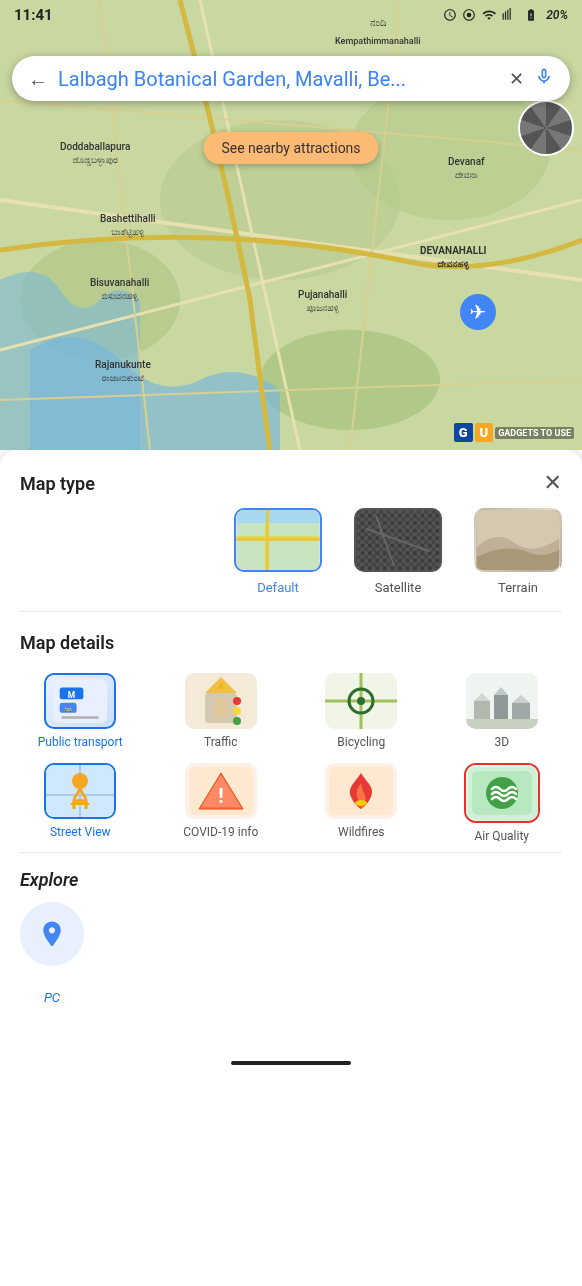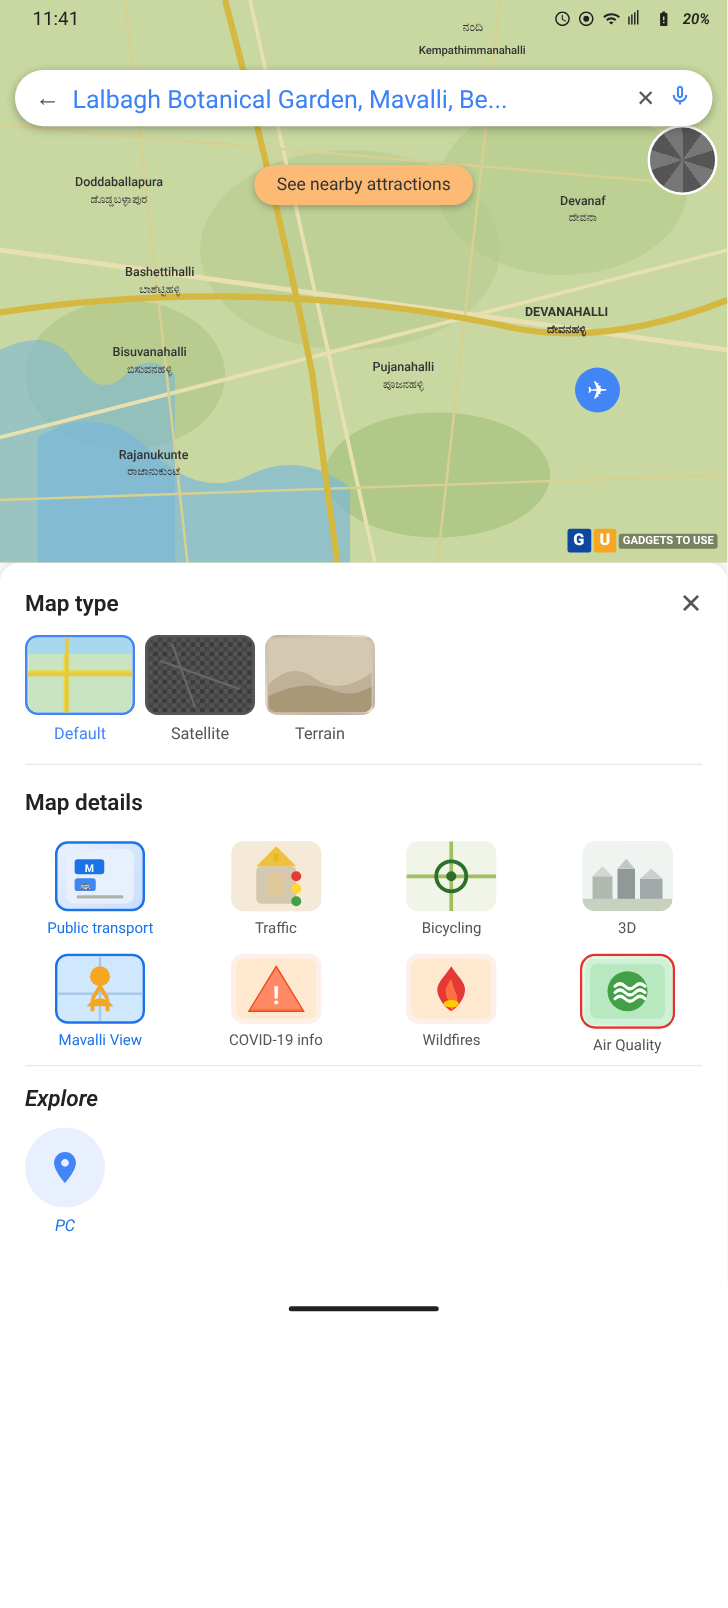--- a/index.html
+++ b/index.html
@@ -5,21 +5,21 @@
   <style>
     * { box-sizing: border-box; margin: 0; padding: 0; }
     body { width: 582px; font-family: 'Roboto', Arial, sans-serif; background: #fff; overflow-x: hidden; }
 
     
     .status-bar {
       display: flex; justify-content: space-between; align-items: center;
       padding: 6px 14px 4px; background: transparent;
       position: absolute; top: 0; left: 0; right: 0; z-index: 10;
     }
-    .status-time { font-size: 15px; font-weight: 400; color: #222; margin-left: 12px; }
+    .status-time { font-size: 15px; font-weight: 700; color: #222; }
     .status-icons { display: flex; align-items: center; gap: 5px; font-size: 12px; color: #222; }
     .status-battery { font-size: 12px; font-weight: 600; font-style: italic; }
 
     
     .map-area {
       width: 582px; height: 450px; position: relative; overflow: hidden;
       background: #c8d8a8;
     }
 
     
@@ -82,21 +82,21 @@
     
     .section-header {
       display: flex; justify-content: space-between; align-items: center;
       padding: 20px 20px 12px;
     }
     .section-title { font-size: 18px; font-weight: 600; color: #222; }
     .close-btn { font-size: 22px; color: #555; cursor: pointer; background: none; border: none; }
 
     
     .map-types {
-      display: flex; gap: 8px; padding: 0 20px 16px;
+      display: flex; gap: 32px; padding: 0 20px 16px; justify-content: flex-end;
     }
     .map-type-item {
       display: flex; flex-direction: column; align-items: center; gap: 8px;
       cursor: pointer;
     }
     .map-type-thumb {
       width: 88px; height: 64px; border-radius: 10px; overflow: hidden;
       border: 2px solid transparent;
     }
     .map-type-thumb.selected { border-color: #4285f4; }
@@ -196,21 +196,21 @@
     }
     .airquality-wrapper {
       border: 2.5px solid #e83030;
       border-radius: 12px;
     }
 
     
     .explore-section { padding: 16px 20px 8px; font-style: italic; }
     .explore-grid { display: flex; gap: 20px; padding: 12px 0; }
     .explore-item {
-      display: flex; flex-direction: column; align-items: center; gap: 8px;
+      display: flex; flex-direction: column; align-items: center; gap: 24px;
       cursor: pointer;
     }
     .explore-icon-circle {
       width: 64px; height: 64px; border-radius: 50%;
       background: #e8f0fe; display: flex; align-items: center; justify-content: center;
       font-size: 26px; color: #4285f4;
     }
     .explore-label { font-size: 13px; color: #1a73e8; }
 
     
@@ -457,21 +457,21 @@
           <line x1="34" y1="0" x2="34" y2="52" stroke="#aac8e8" stroke-width="2"></line>
 
           <circle cx="34" cy="16" r="8" fill="#f5a623"></circle>
           <path d="M24 40 Q34 28 44 40" fill="#f5a623" stroke="#f5a623" stroke-width="1"></path>
           <line x1="34" y1="24" x2="28" y2="34" stroke="#f5a623" stroke-width="3"></line>
           <line x1="34" y1="24" x2="40" y2="34" stroke="#f5a623" stroke-width="3"></line>
           <line x1="28" y1="34" x2="28" y2="44" stroke="#f5a623" stroke-width="3"></line>
           <line x1="40" y1="34" x2="40" y2="44" stroke="#f5a623" stroke-width="3"></line>
         </svg>
       </div>
-      <span class="detail-label selected">Mavalli View</span>
+      <span class="detail-label selected">Street View</span>
     </div>
 
     <div class="detail-item">
       <div class="detail-icon icon-covid">
         <svg width="72" height="56" viewBox="0 0 72 56">
           <rect width="72" height="56" fill="#fef0e8" rx="8"></rect>
           <rect x="4" y="4" width="64" height="48" rx="6" fill="#fee8d0"></rect>
 
           <polygon points="36,10 58,46 14,46" fill="#ff7043" stroke="#e64a19" stroke-width="1"></polygon>
           <polygon points="36,12 56,44 16,44" fill="#ff8a65"></polygon>

